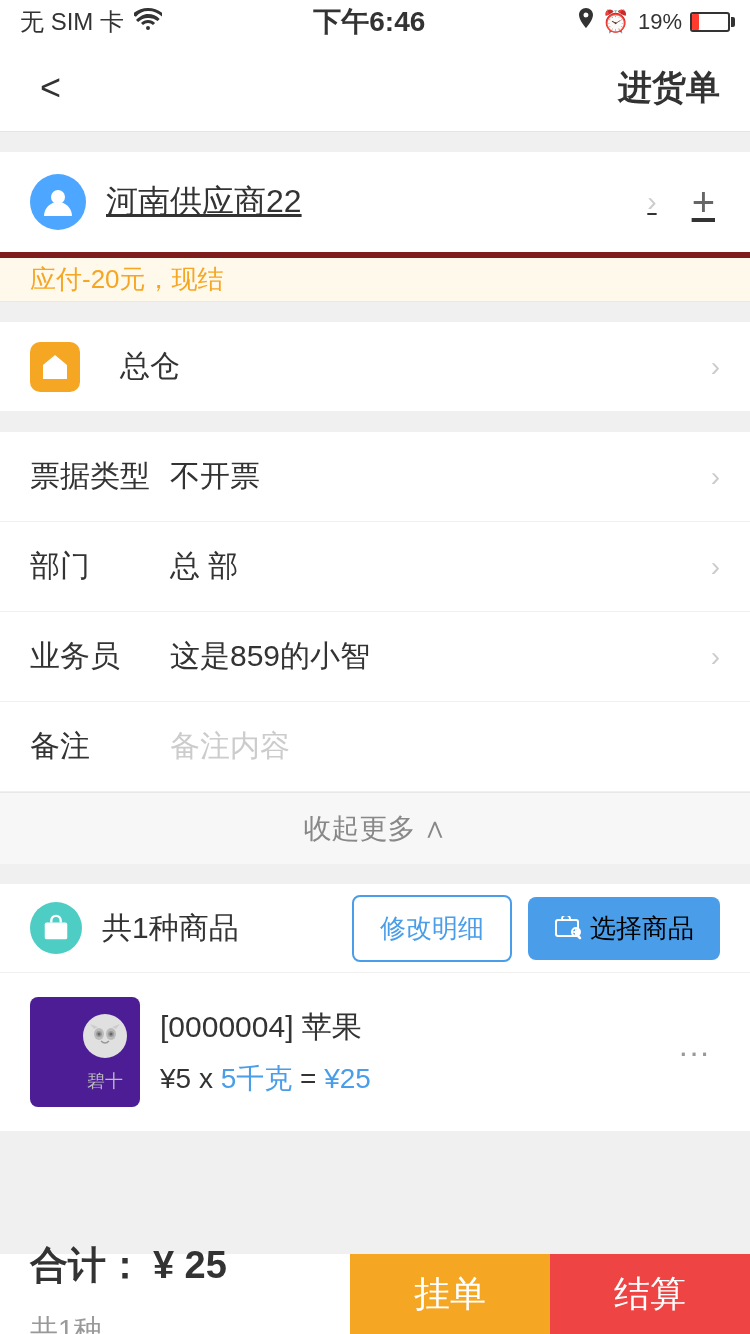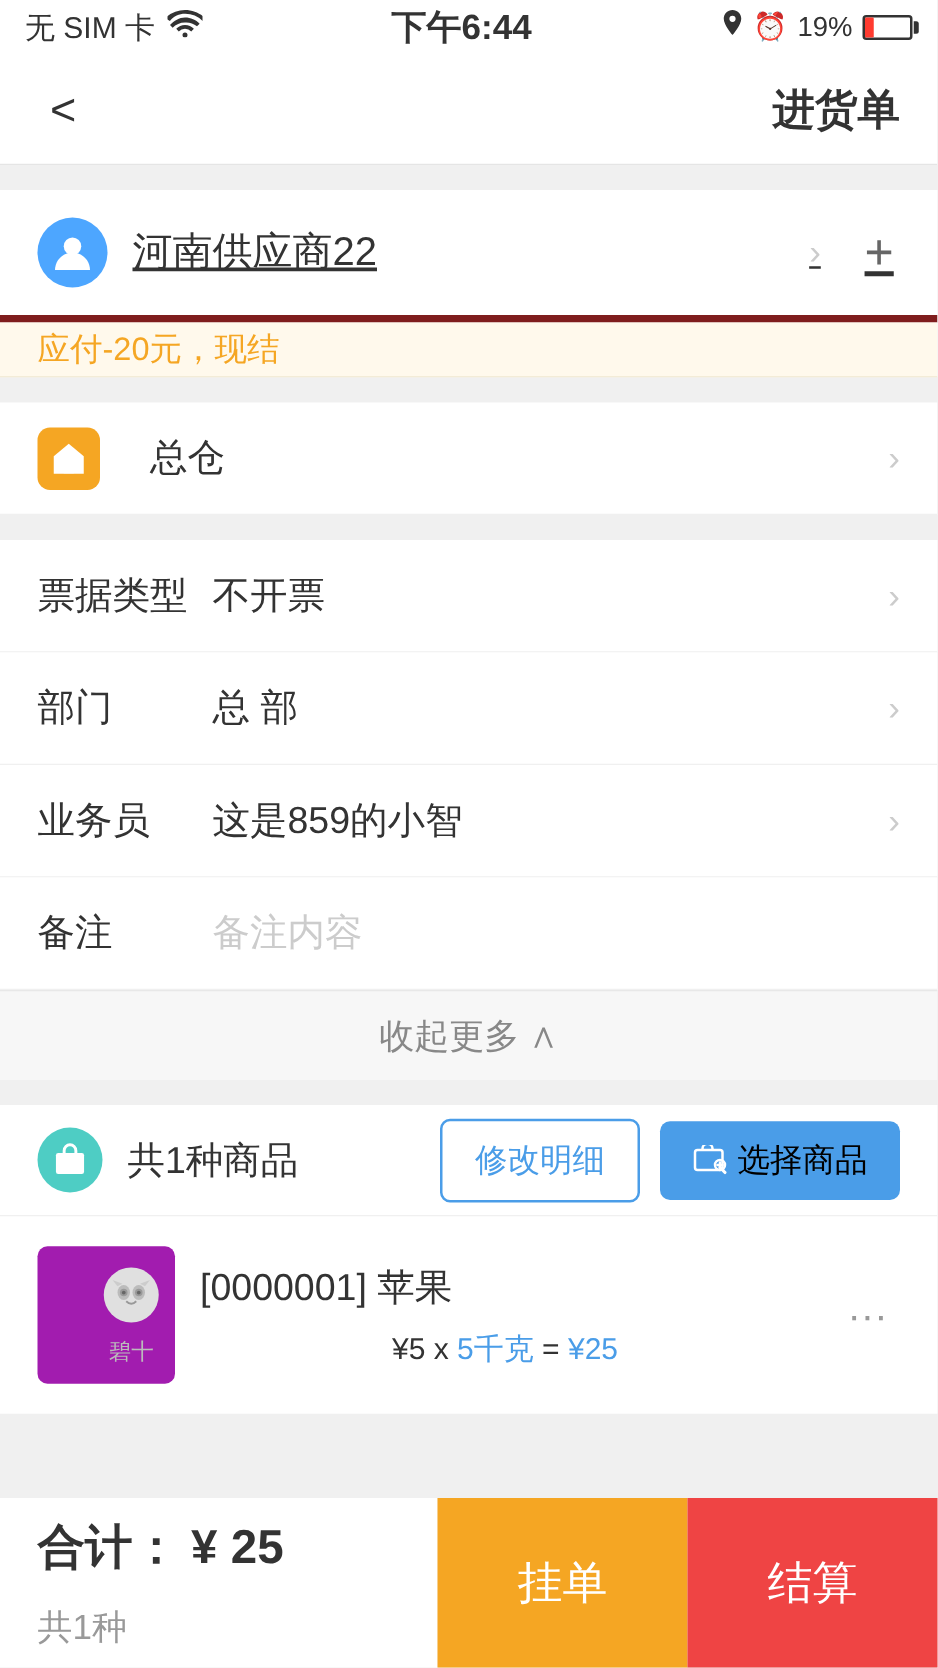--- a/index.html
+++ b/index.html
@@ -213,56 +213,55 @@
     .product-item {
       background: #fff;
       display: flex;
       align-items: center;
       padding: 24px 30px;
       border-top: 1px solid #f0f0f0;
       gap: 20px;
     }
     .product-thumb {
       width: 110px; height: 110px;
-      background: #a21caf;
+      background: #4c1d95;
       border-radius: 8px;
       display: flex; align-items: center; justify-content: center;
       flex-shrink: 0;
       overflow: hidden;
       padding-left: 40px;
     }
     .product-thumb-inner {
       display: flex; flex-direction: column; align-items: center; justify-content: center;
       color: #bbb; font-size: 20px; gap: 4px;
     }
     .product-info { flex: 1; }
     .product-name {
       font-size: 30px;
       color: #333;
       margin-bottom: 12px;
     }
     .product-price {
-      font-size: 24px;
-      color: #333;
-      text-align: center;
+      font-size: 28px;
+      color: #333;
     }
     .price-highlight { color: #4a9de8; }
     .product-more {
       color: #999;
       font-size: 32px;
       cursor: pointer;
       padding: 10px;
     }
 
     
     .bottom-bar {
       position: fixed;
       bottom: 0;
       width: 750px;
-      height: 136px;
+      height: 80px;
       display: flex;
       align-items: stretch;
     }
     .bottom-total {
       flex: 1;
       background: #fff;
       display: flex;
       flex-direction: column;
       justify-content: center;
       padding: 0 30px;
@@ -312,21 +311,21 @@
 
 <div class="status-bar">
   <div class="status-left">
     <span>无 SIM 卡</span>
     <span>
       <svg width="28" height="22" viewBox="0 0 28 22" fill="none">
         <path d="M14 18a2 2 0 1 1 0 4 2 2 0 0 1 0-4zm0-6c2.8 0 5.3 1.1 7.1 3l-2.1 2.1A7 7 0 0 0 14 15a7 7 0 0 0-5 2.1L7 15c1.8-1.9 4.3-3 7-3zm0-6c4.6 0 8.7 1.9 11.7 4.9l-2.1 2.1A14 14 0 0 0 14 10c-3.9 0-7.4 1.6-9.9 4.1L2 12C5.3 8.7 9.4 6 14 6zM14 0c6.3 0 12 2.5 16.2 6.6l-2.1 2.1A19.8 19.8 0 0 0 14 3C9.3 3 5 4.9 1.9 8.7L-2 6.6A23.8 23.8 0 0 1 14 0z" fill="#333"></path>
       </svg>
     </span>
   </div>
-  <div class="status-center">下午6:44</div>
+  <div class="status-center">下午6:46</div>
   <div class="status-right">
     <span>
       <svg width="18" height="22" viewBox="0 0 18 22" fill="#333">
         <path d="M9 0C5.1 0 2 3.1 2 7c0 5.2 7 13 7 13s7-7.8 7-13c0-3.9-3.1-7-7-7zm0 9.5a2.5 2.5 0 1 1 0-5 2.5 2.5 0 0 1 0 5z"></path>
       </svg>
     </span>
     <span>⏰</span>
     <span>19%</span>
     <div class="battery-icon">
       <div class="battery-fill"></div>
@@ -438,21 +437,21 @@
             <circle cx="31" cy="23" r="1.5" fill="#666"></circle>
             <path d="M21 30 Q25 34 29 30" stroke="#999" stroke-width="1.5" fill="none"></path>
             <path d="M14 18 L10 13 L18 16z" fill="#ccc"></path>
             <path d="M36 18 L40 13 L32 16z" fill="#ccc"></path>
           </svg>
           <span style="font-size:18px;color:#bbb;margin-top:4px;">碧十</span>
         </div>
       </div>
       <div class="product-info">
         <div class="product-name">
-          <span>[0000001]</span>
+          <span>[0000004]</span>
           <span> </span>
           <span>苹果</span>
         </div>
         <div class="product-price">
           <span>¥5</span>
           <span> x </span>
           <span class="price-highlight">5千克</span>
           <span> = </span>
           <span class="price-highlight">¥25</span>
         </div>

